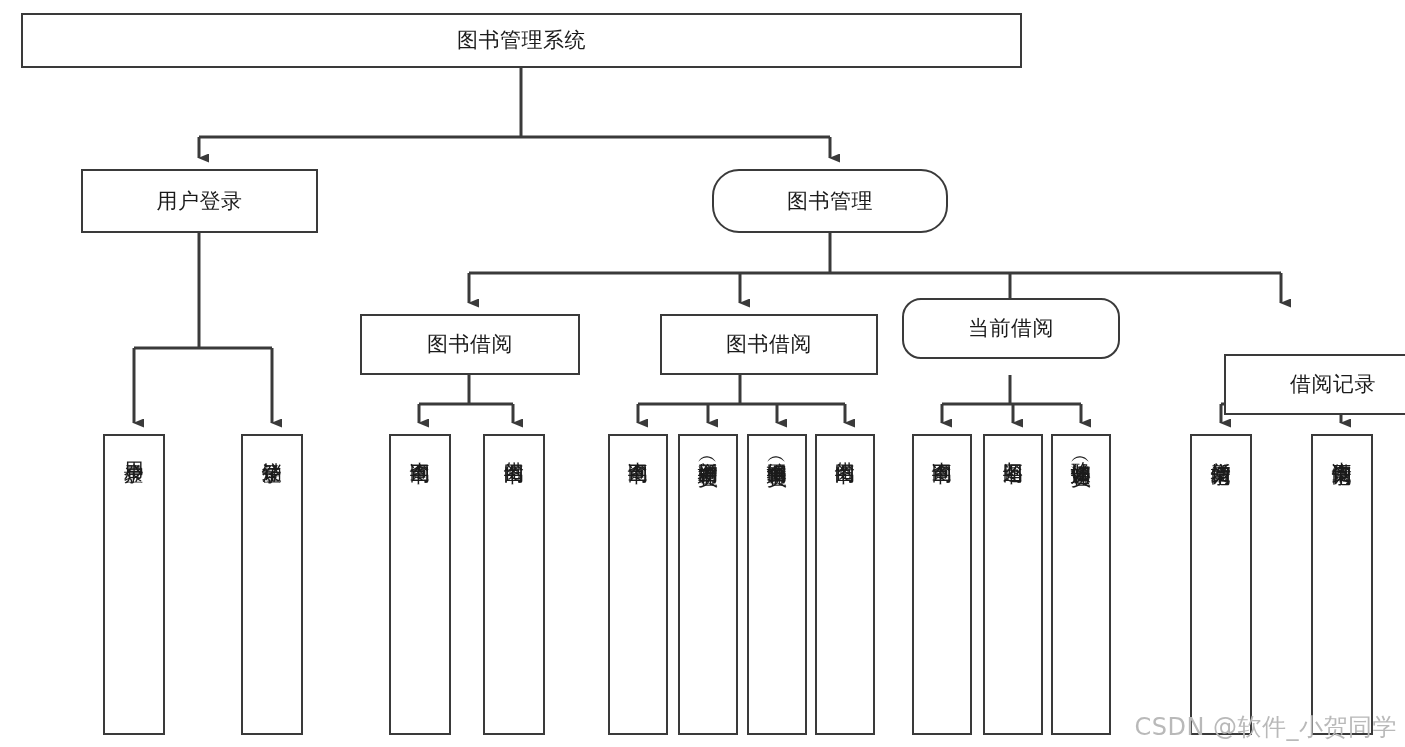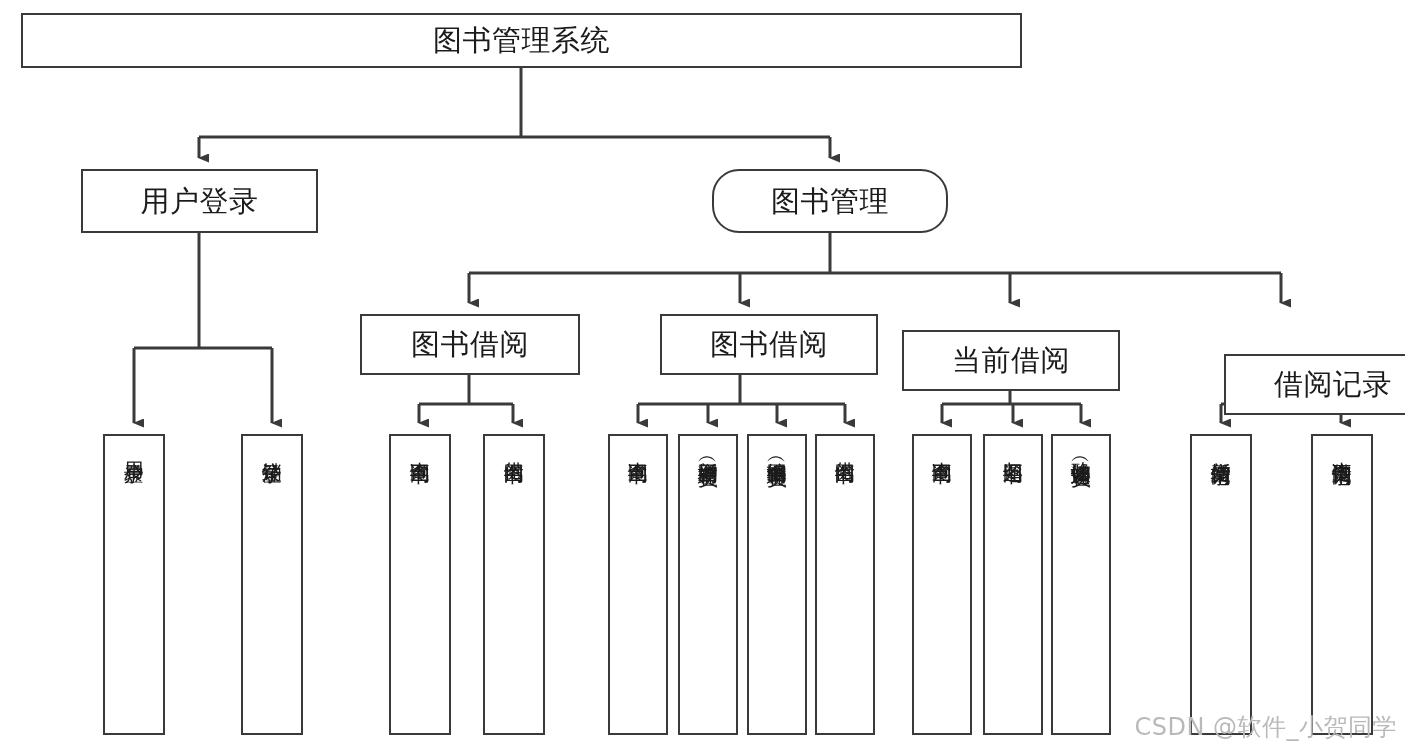--- a/index.html
+++ b/index.html
@@ -31,21 +31,21 @@
     box-sizing: border-box;
     background: #ffffff;
     border: 2px solid #3a3a3a;
     display: flex;
     align-items: center;
     justify-content: center;
     overflow: hidden;
   }
   .node-label {
     color: #1b1b1b;
-    font-size: 29px;
+    font-size: 21px;
     line-height: 1.18;
     letter-spacing: 0.5px;
     white-space: nowrap;
     text-align: center;
   }
   .node-label.vertical {
     writing-mode: vertical-rl;
     text-orientation: upright;
     font-size: 20px;
     line-height: 1.12;
@@ -129,21 +129,21 @@
   <div class="node-box" id="node-l1-1" style="left: 712px; top: 169px; width: 236px; height: 64px; border-radius: 27px;">
     <span class="node-label">图书管理</span>
   </div>
 
   <div class="node-box" id="node-l2-0" style="left: 360px; top: 314px; width: 220px; height: 61px;">
     <span class="node-label">图书借阅</span>
   </div>
   <div class="node-box" id="node-l2-1" style="left: 632px; top: 314px; width: 218px; height: 61px; margin-left: 28px;">
     <span class="node-label">图书借阅</span>
   </div>
-  <div class="node-box" id="node-l2-2" style="left: 902px; top: 330px; width: 218px; height: 61px;">
+  <div class="node-box" id="node-l2-2" style="left: 902px; top: 298px; width: 218px; height: 61px; border-radius: 19px;">
     <span class="node-label">当前借阅</span>
   </div>
   <div class="node-box" id="node-l2-3" style="left: 1224px; top: 314px; width: 218px; height: 61px; margin-top: 40px;">
     <span class="node-label">借阅记录</span>
   </div>
 
   <div id="leaf-layer">
       <div class="node-box leaf" style="left: 103px; top: 434px; width: 62px; height: 301px;">
         <span class="node-label vertical">用户登录</span>
       </div>

